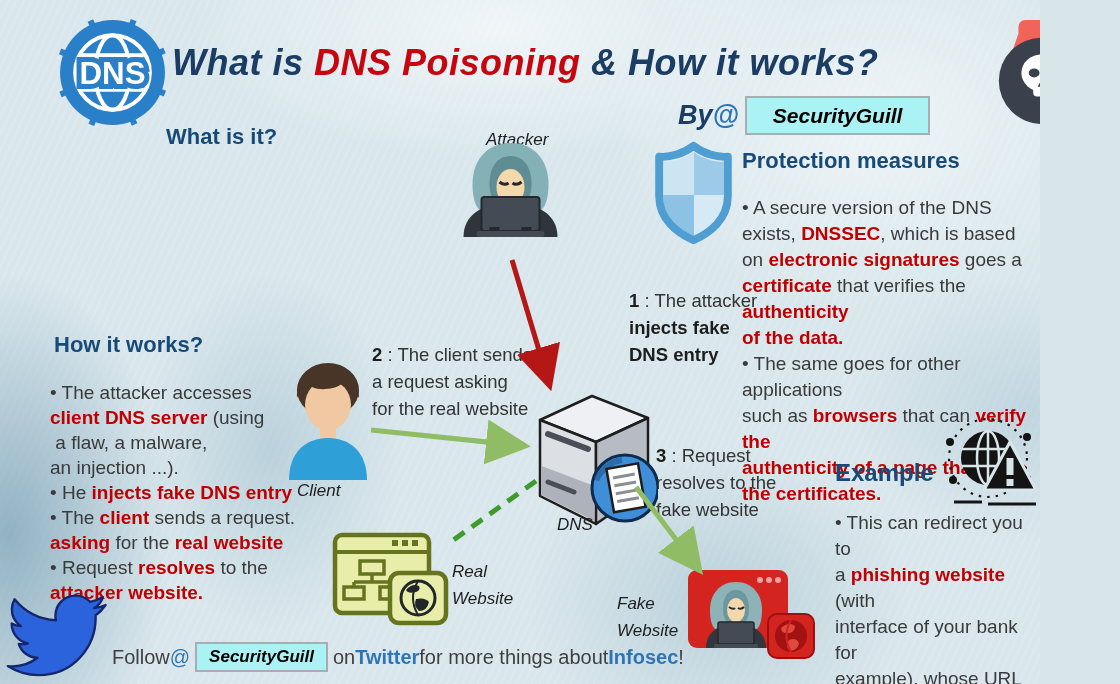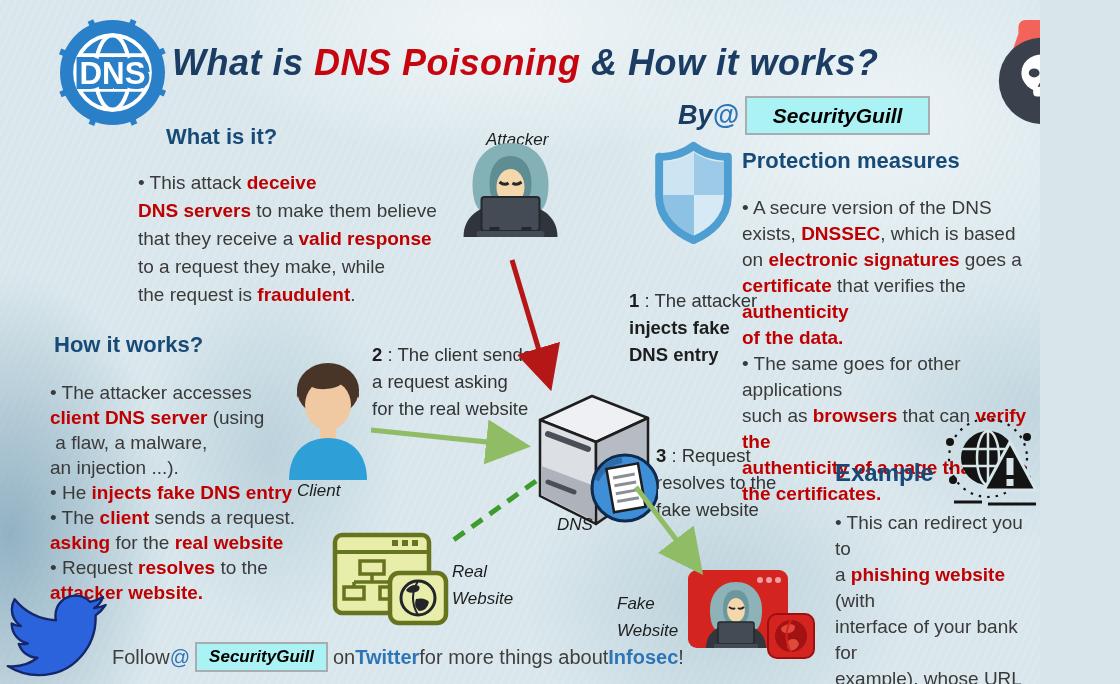--- a/index.html
+++ b/index.html
@@ -107,25 +107,20 @@
     </svg>
   </div>
 
   <div class="abs byline">
       <span class="sg-navy">By </span>
       <span class="sg-at">@ </span>
       <span class="sg-badge">SecurityGuill</span>
     </div>
 
   <div class="abs h-blue what-heading">What is it?</div>
-  <div class="abs body-text pre what-body"><span class="sg-p">• This attack </span><span class="sg-r">deceive
-DNS servers</span><span class="sg-p"> to make them believe
-that they receive a </span><span class="sg-r">valid response</span><span class="sg-p">
-to a request they make, while
-the request is </span><span class="sg-r">fraudulent</span><span class="sg-p">.</span></div>
 
   <div class="abs h-blue how-heading">How it works?</div>
   <div class="abs body-text pre how-body"><span class="sg-p">• The attacker accesses
 </span><span class="sg-r">client DNS server</span><span class="sg-p"> (using
  a flaw, a malware,
 an injection ...).
 • He </span><span class="sg-r">injects fake DNS entry</span><span class="sg-p">
 • The </span><span class="sg-r">client</span><span class="sg-p"> sends a request.
 </span><span class="sg-r">asking</span><span class="sg-p"> for the </span><span class="sg-r">real website</span><span class="sg-p">
 • Request </span><span class="sg-r">resolves</span><span class="sg-p"> to the

